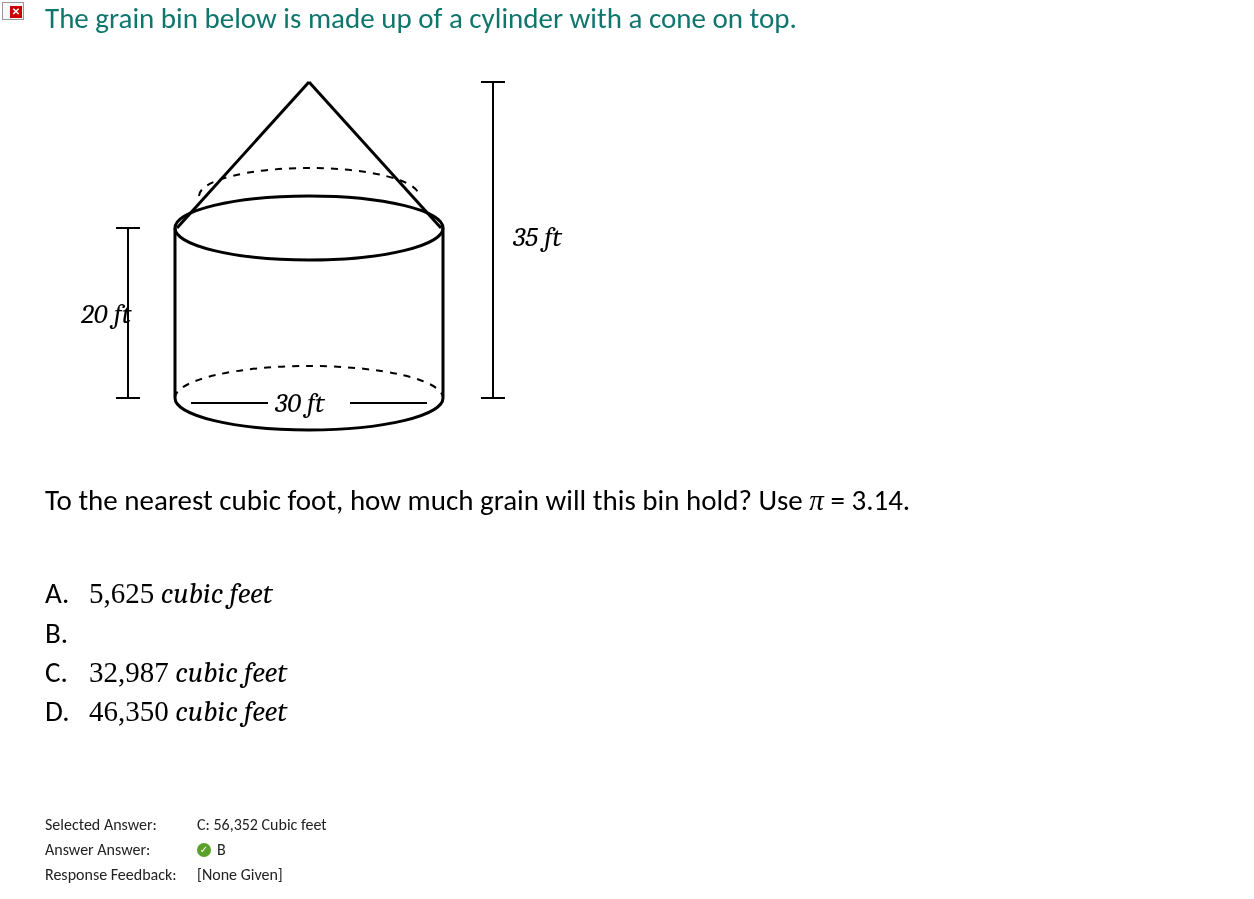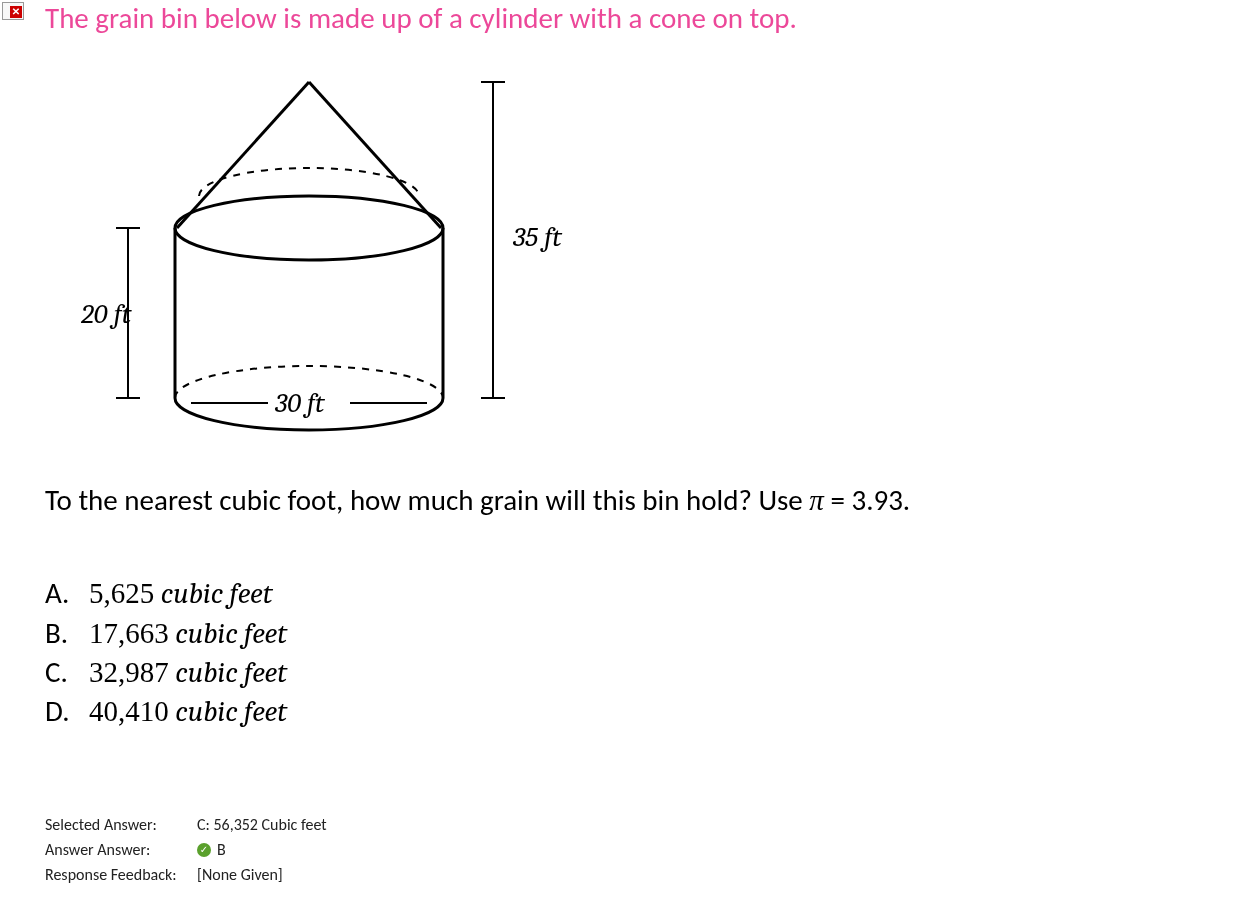--- a/index.html
+++ b/index.html
@@ -37,21 +37,21 @@
     .content {
       position: absolute;
       left: 45px;
       top: 0;
       width: 1180px;
     }
     .question-stem {
       font-size: 29px;
       line-height: 1.3;
       margin-top: 0;
-      color: #ec4899;
+      color: #0f766e;
     }
     .figure-wrap {
       margin: 30px 0 30px 18px;
       font-style: italic;
     }
     .question-followup {
       font-size: 29px;
       line-height: 1.3;
       margin-top: 30px;
     }
@@ -151,39 +151,38 @@
       <path d="M 112 330 A 134 32 0 0 0 380 330" stroke="#000" stroke-width="3" fill="none"></path>
       <path d="M 112 330 A 134 32 0 0 1 380 330" stroke="#000" stroke-width="2" fill="none" stroke-dasharray="7 7"></path>
 
       <line x1="128" y1="335" x2="205" y2="335" stroke="#000" stroke-width="2"></line>
       <line x1="287" y1="335" x2="364" y2="335" stroke="#000" stroke-width="2"></line>
       <text x="212" y="344" font-size="28" font-family="Cambria,serif">30 ft</text>
     </svg>
   </div>
 
   <p class="question-followup">
-    <span>To the nearest cubic foot, how much grain will this bin hold? Use </span><span class="pi-eq">π</span><span> = </span><span>3.93.</span>
+    <span>To the nearest cubic foot, how much grain will this bin hold? Use </span><span class="pi-eq">π</span><span> = </span><span>3.14.</span>
   </p>
 
   <div class="answers">
     <div class="answer-row">
       <span class="answer-letter">A.</span>
       <span class="answer-text"><span class="answer-num">5,625</span> <span>cubic feet</span></span>
     </div>
     <div class="answer-row">
       <span class="answer-letter">B.</span>
-      <span class="answer-text"><span class="answer-num">17,663</span> <span>cubic feet</span></span>
     </div>
     <div class="answer-row">
       <span class="answer-letter">C.</span>
       <span class="answer-text"><span class="answer-num">32,987</span> <span>cubic feet</span></span>
     </div>
     <div class="answer-row">
       <span class="answer-letter">D.</span>
-      <span class="answer-text"><span class="answer-num">40,410</span> <span>cubic feet</span></span>
+      <span class="answer-text"><span class="answer-num">46,350</span> <span>cubic feet</span></span>
     </div>
   </div>
 
 </div>
 
 <div class="footer">
   <div class="row">
     <span class="label">Selected Answer:</span>
     <span>C: 56,352 Cubic feet</span>
   </div>

